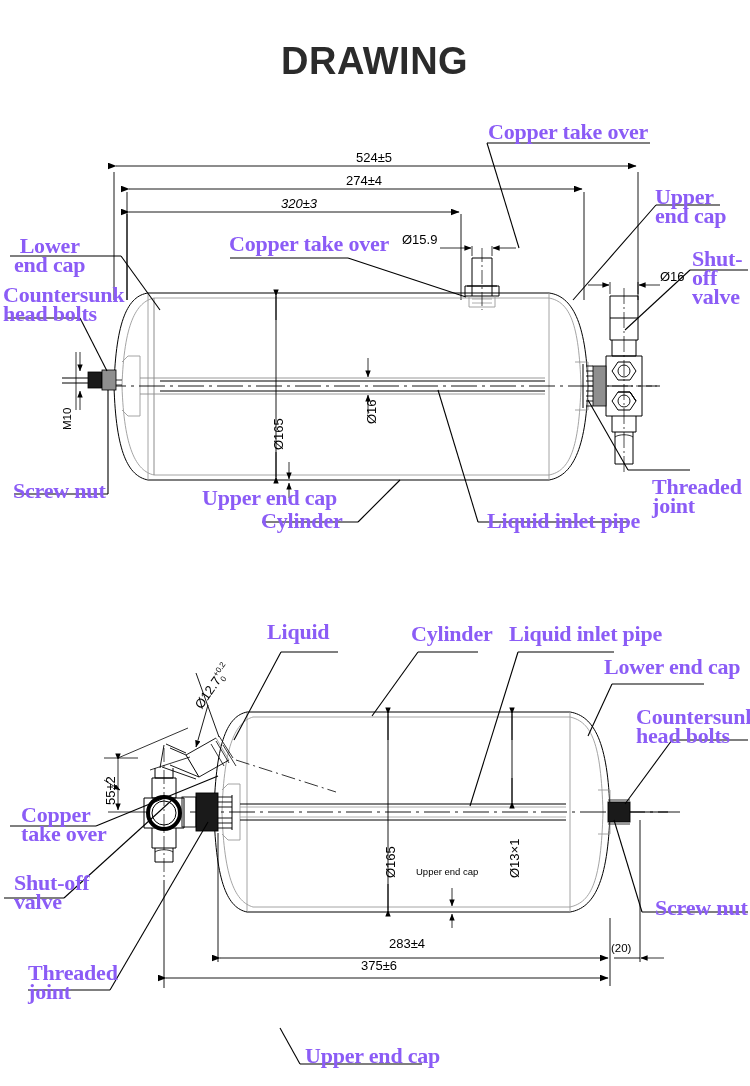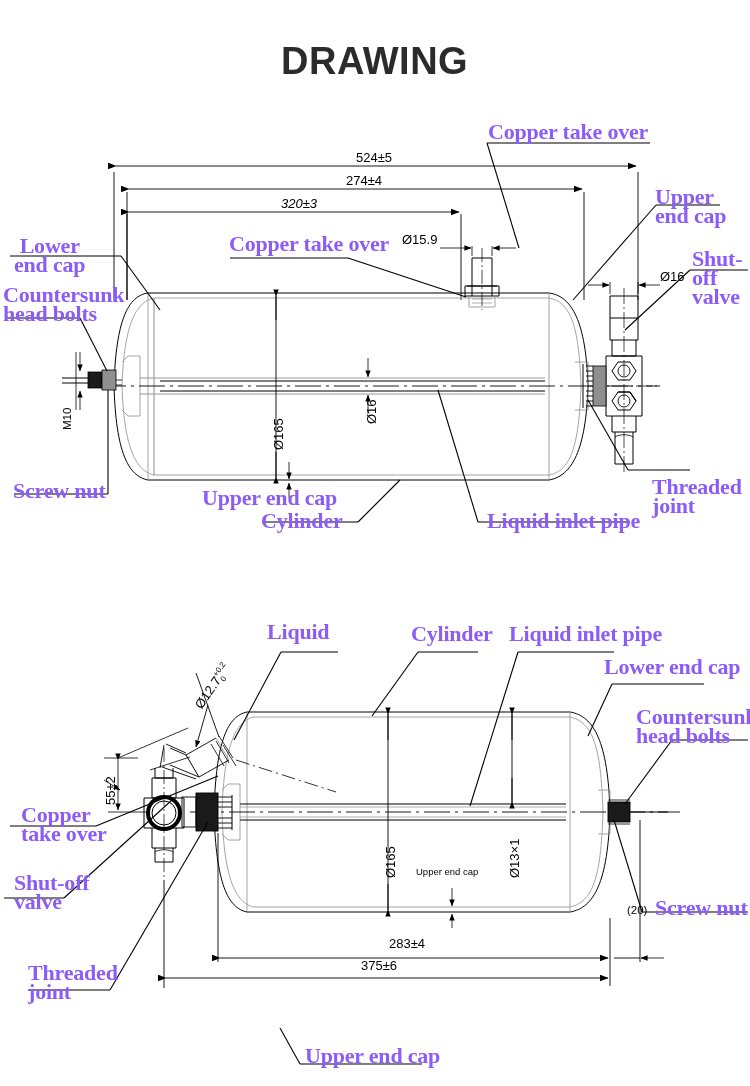--- a/index.html
+++ b/index.html
@@ -371,21 +371,21 @@
   <div class="dim rot" style="left:103px; top:805px;">55±2</div>
 
   <div class="dim rot" style="left:383px; top:878px;">Ø165</div>
 
   <div class="dim rot" style="left:507px; top:878px;">Ø13×1</div>
 
   <div class="dim" style="left:389px; top:936px;">283±4</div>
 
   <div class="dim" style="left:361px; top:958px;">375±6</div>
 
-  <div class="dim small" style="left:611px; top:904px;padding-left:16px;">(20)</div>
+  <div class="dim small" style="left:611px; top:942px;">(20)</div>
 
   <div class="lbl" style="left:267px; top:623px;">Liquid</div>
 
   <div class="lbl" style="left:411px; top:625px;">Cylinder</div>
 
   <div class="lbl" style="left:509px; top:625px;">Liquid inlet pipe</div>
 
   <div class="lbl" style="left:604px; top:658px;">Lower end cap</div>
 
   <div class="lbl two" style="left:636px; top:707px; white-space:pre-line;">Countersunk

